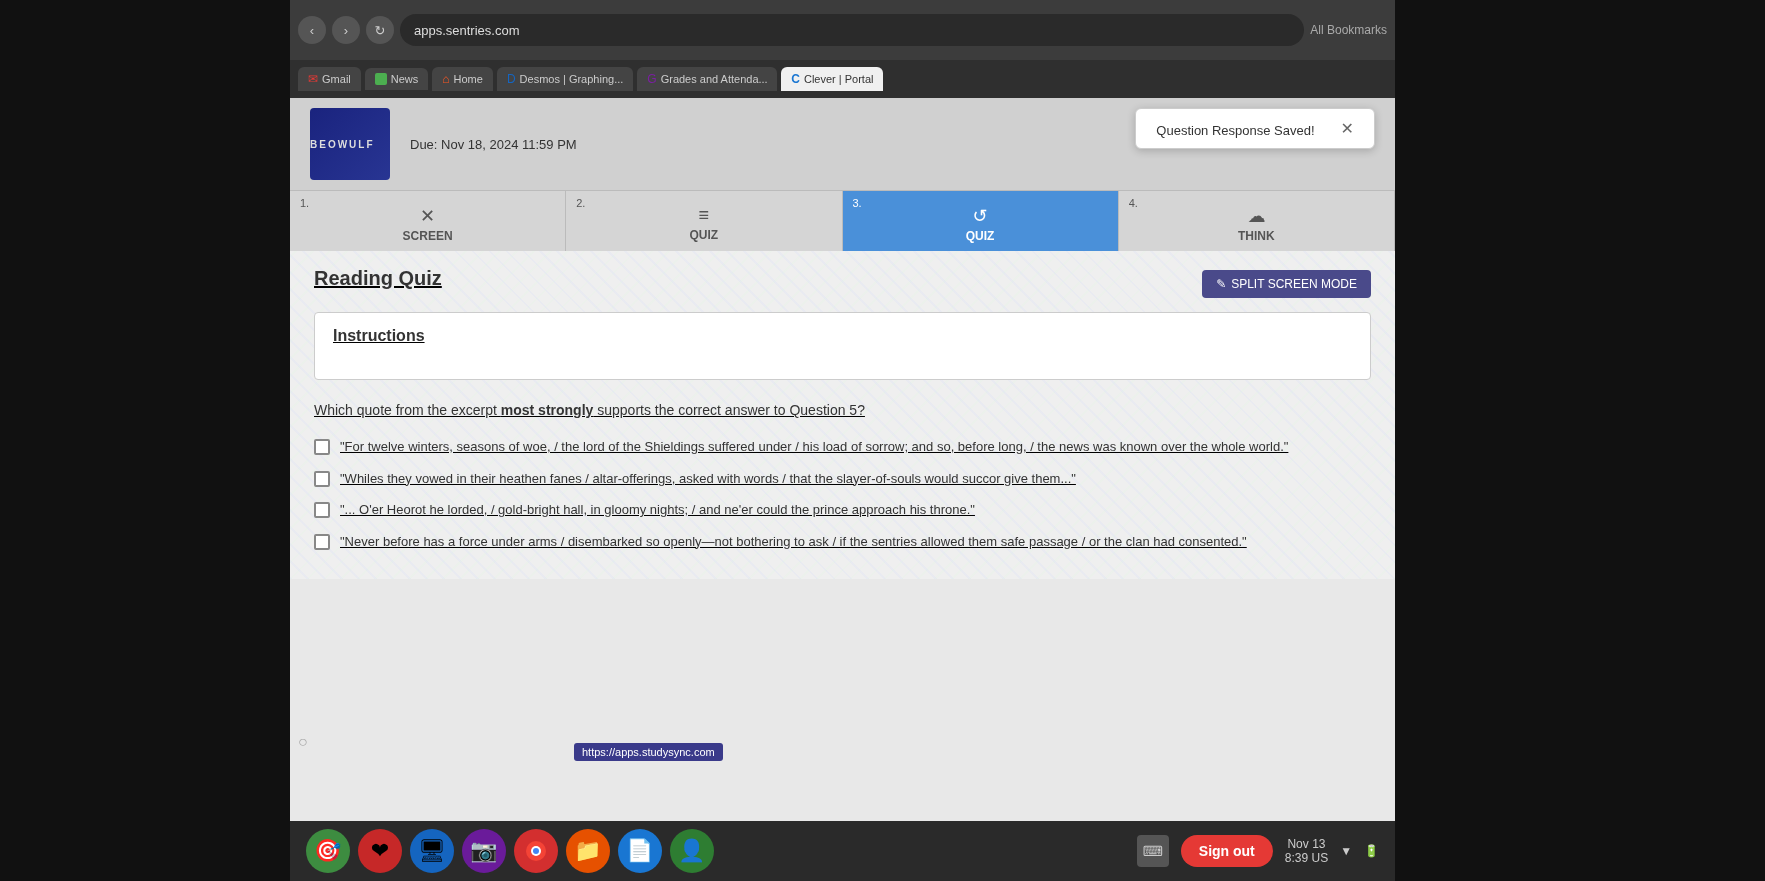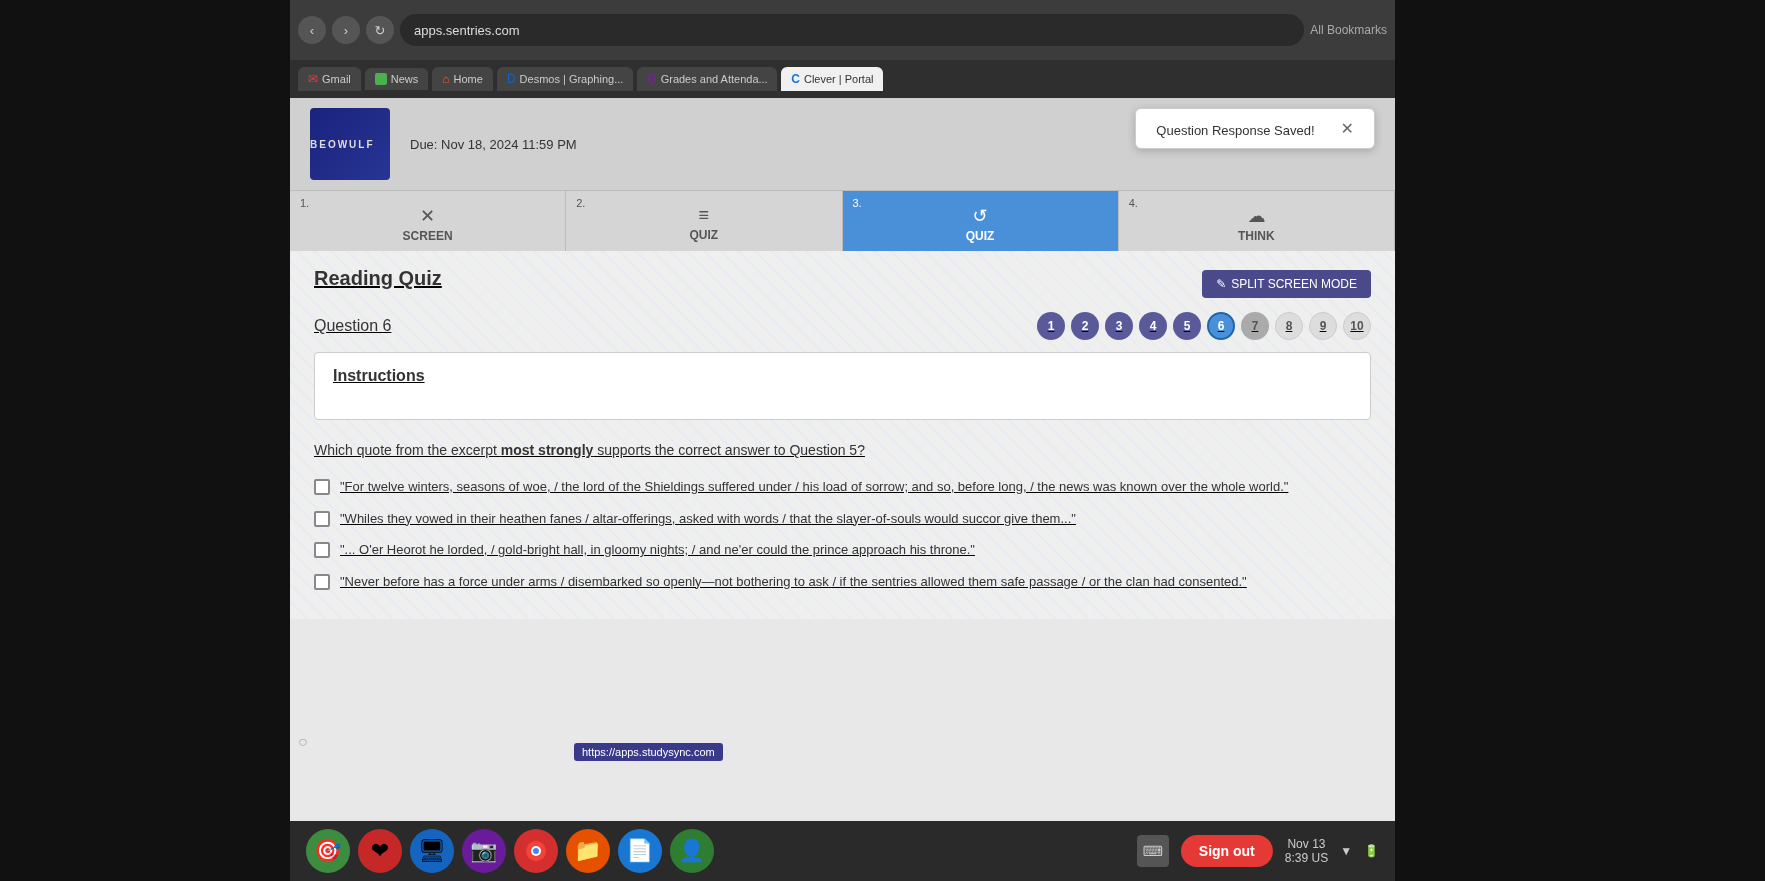--- a/index.html
+++ b/index.html
@@ -404,35 +404,20 @@
   <div class="quiz-bg" style="padding: 16px 24px; text-decoration: underline;">
 
     <div style="display:flex; justify-content:space-between; align-items:center; margin-bottom:12px;">
       <h2 class="quiz-title">Reading Quiz</h2>
       <button class="split-screen-btn">
         <span>✎</span>
         <span>SPLIT SCREEN MODE</span>
       </button>
     </div>
 
-    <div class="question-header">
-      <span class="question-title">Question 6</span>
-      <div class="question-dots">
-        <div class="q-dot filled">1</div>
-        <div class="q-dot filled">2</div>
-        <div class="q-dot filled">3</div>
-        <div class="q-dot filled">4</div>
-        <div class="q-dot filled">5</div>
-        <div class="q-dot current">6</div>
-        <div class="q-dot cursor">7</div>
-        <div class="q-dot empty">8</div>
-        <div class="q-dot empty">9</div>
-        <div class="q-dot empty">10</div>
-      </div>
-    </div>
 
     <div class="instructions-box">
       <div class="instructions-title">Instructions</div>
     </div>
 
     <div class="question-text">
       <span>Which quote from the excerpt </span><strong>most strongly</strong><span> supports the correct answer to Question 5?</span>
     </div>
 
     <div class="answer-choice">

